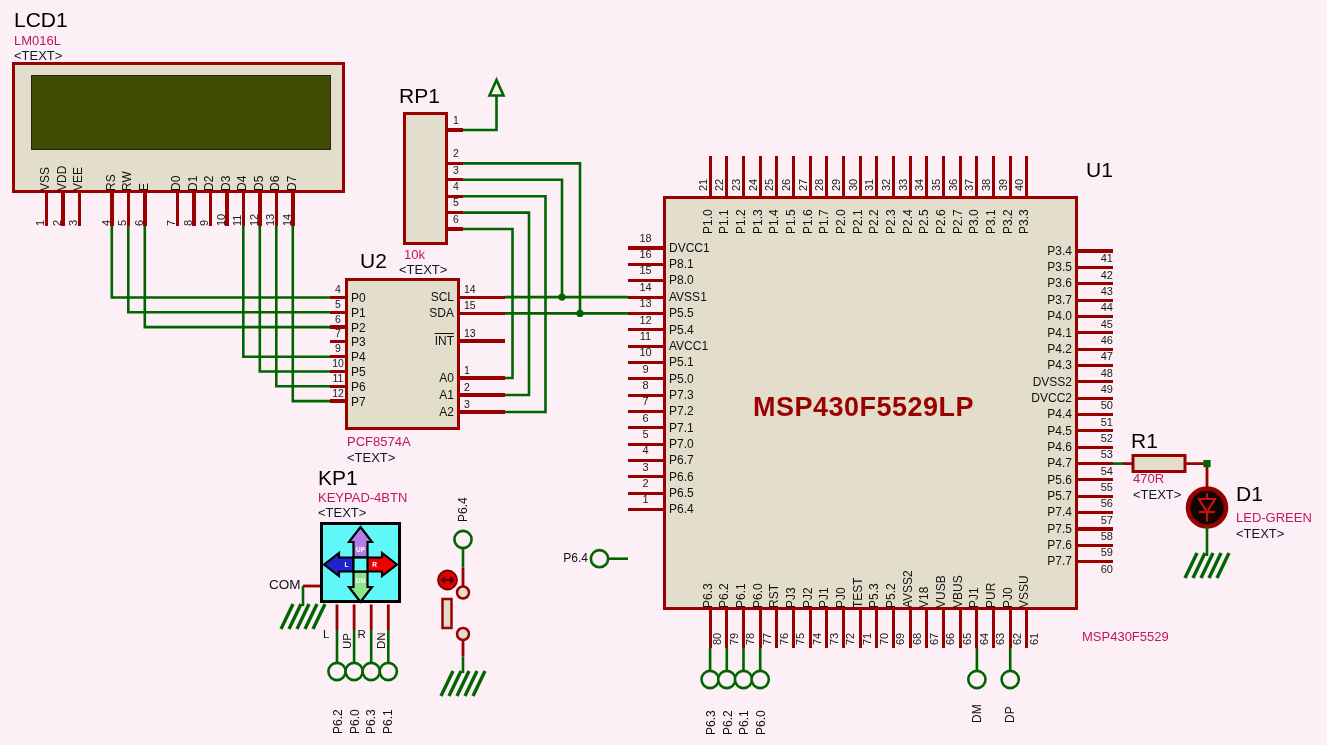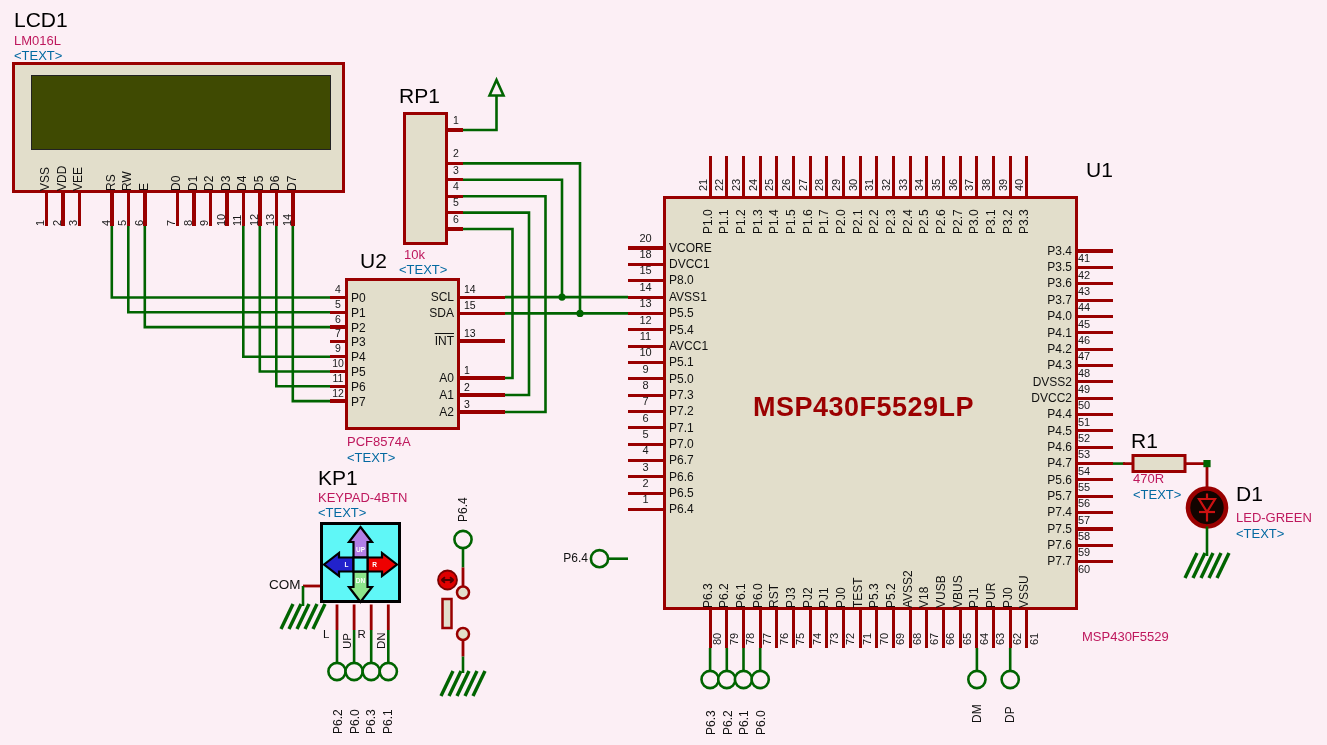--- a/index.html
+++ b/index.html
@@ -1,37 +1,37 @@
 <!DOCTYPE html>
 <html><head>
 <meta charset="utf-8">
 <style>
   html,body{margin:0;padding:0}
   body{width:1327px;height:745px;background:#FCEFF5;position:relative;overflow:hidden;
        font-family:"Liberation Sans",sans-serif;color:#111}
   .abs{position:absolute}
   .ref{font-size:21px;color:#000;white-space:nowrap}
   .part{font-size:13px;color:#be185d;white-space:nowrap}
-  .gray{font-size:13px;color:#0369a1;white-space:nowrap}
+  .gray{font-size:13px;color:#0f172a;white-space:nowrap}
   .big{font-size:27px;font-weight:bold;color:#9B0000;white-space:nowrap;letter-spacing:.5px}
   .body-box{position:absolute;background:#E2DECB;border:3px solid #990000;box-sizing:border-box;z-index:1}
   .screen{position:absolute;background:#3F4A02;border:1px solid #222;z-index:2}
   svg.wires{position:absolute;left:0;top:0;z-index:2}
   .pins{position:absolute;z-index:3}
   .vt{writing-mode:vertical-rl;transform:rotate(180deg);line-height:13px;white-space:nowrap}
   .flexrow{display:flex}
   .nm{color:#1a1a1a}
   
   .u1l-row{position:relative;height:16.35px;width:300px}
   .u1l-row .ln{position:absolute;left:0;top:6.7px;width:35px;height:3.2px;background:#990000}
   .u1l-row .nm{position:absolute;left:0;top:-8px;width:35px;text-align:center;font-size:11px}
   .u1l-row .lb{position:absolute;left:41px;top:1px;font-size:12px;white-space:nowrap}
   .u1r-row{position:relative;height:16.35px;width:35px}
   .u1r-row .ln{position:absolute;left:0;top:6.7px;width:35px;height:3.2px;background:#990000}
-  .u1r-row .nm{position:absolute;left:0;top:9.5px;width:35px;text-align:left;font-size:11px}
+  .u1r-row .nm{position:absolute;left:0;top:9.5px;width:35px;text-align:right;font-size:11px}
   .u1r-row .lb{position:absolute;right:41px;top:1px;font-size:12px;white-space:nowrap}
   
   .u1t-item{position:relative;width:16.68px;height:40px}
   .u1t-item .ln{position:absolute;left:9px;top:0;width:3.2px;height:40px;background:#990000}
   .u1t-item .nm{position:absolute;left:-3px;top:3px;height:32px;font-size:11px}
   .u1t-item .lb{position:absolute;left:2px;top:46px;height:32px;font-size:12px}
   .u1b-item{position:relative;width:16.68px;height:40px}
   .u1b-item .ln{position:absolute;left:9px;top:0;width:3.2px;height:38px;background:#990000}
   .u1b-item .nm{position:absolute;left:11.5px;top:5px;height:30px;font-size:11px}
   .u1b-item .lb{position:absolute;left:2px;top:-48px;height:46px;font-size:12px}
@@ -384,34 +384,34 @@
 <div class="u2r-num" style="top:381px">2</div>
 <div class="u2r-lb" style="top:388px">A1</div>
 <div class="u2r-stub" style="top:410.4px"></div>
 <div class="u2r-num" style="top:398px">3</div>
 <div class="u2r-lb" style="top:405px">A2</div>
 
 <div class="abs ref pins" style="left:1086px;top:158px">U1</div>
 <div class="abs big pins" style="left:753px;top:392px">MSP430F5529LP</div>
 <div class="abs part pins" style="left:1082px;top:629px">MSP430F5529</div>
 <div class="pins" style="left:628px;top:239.8px">
-  <div class="u1l-row">
-    <div class="ln"></div>
-    <div class="nm">20</div>
-    <div class="lb">VCORE</div>
-  </div>
 
 
   <div class="u1l-row">
     <div class="ln"></div>
     <div class="nm">18</div>
     <div class="lb">DVCC1</div>
   </div>
 
 
+  <div class="u1l-row">
+    <div class="ln"></div>
+    <div class="nm">16</div>
+    <div class="lb">P8.1</div>
+  </div>
 
   <div class="u1l-row">
     <div class="ln"></div>
     <div class="nm">15</div>
     <div class="lb">P8.0</div>
   </div>
 
   <div class="u1l-row">
     <div class="ln"></div>
     <div class="nm">14</div>

